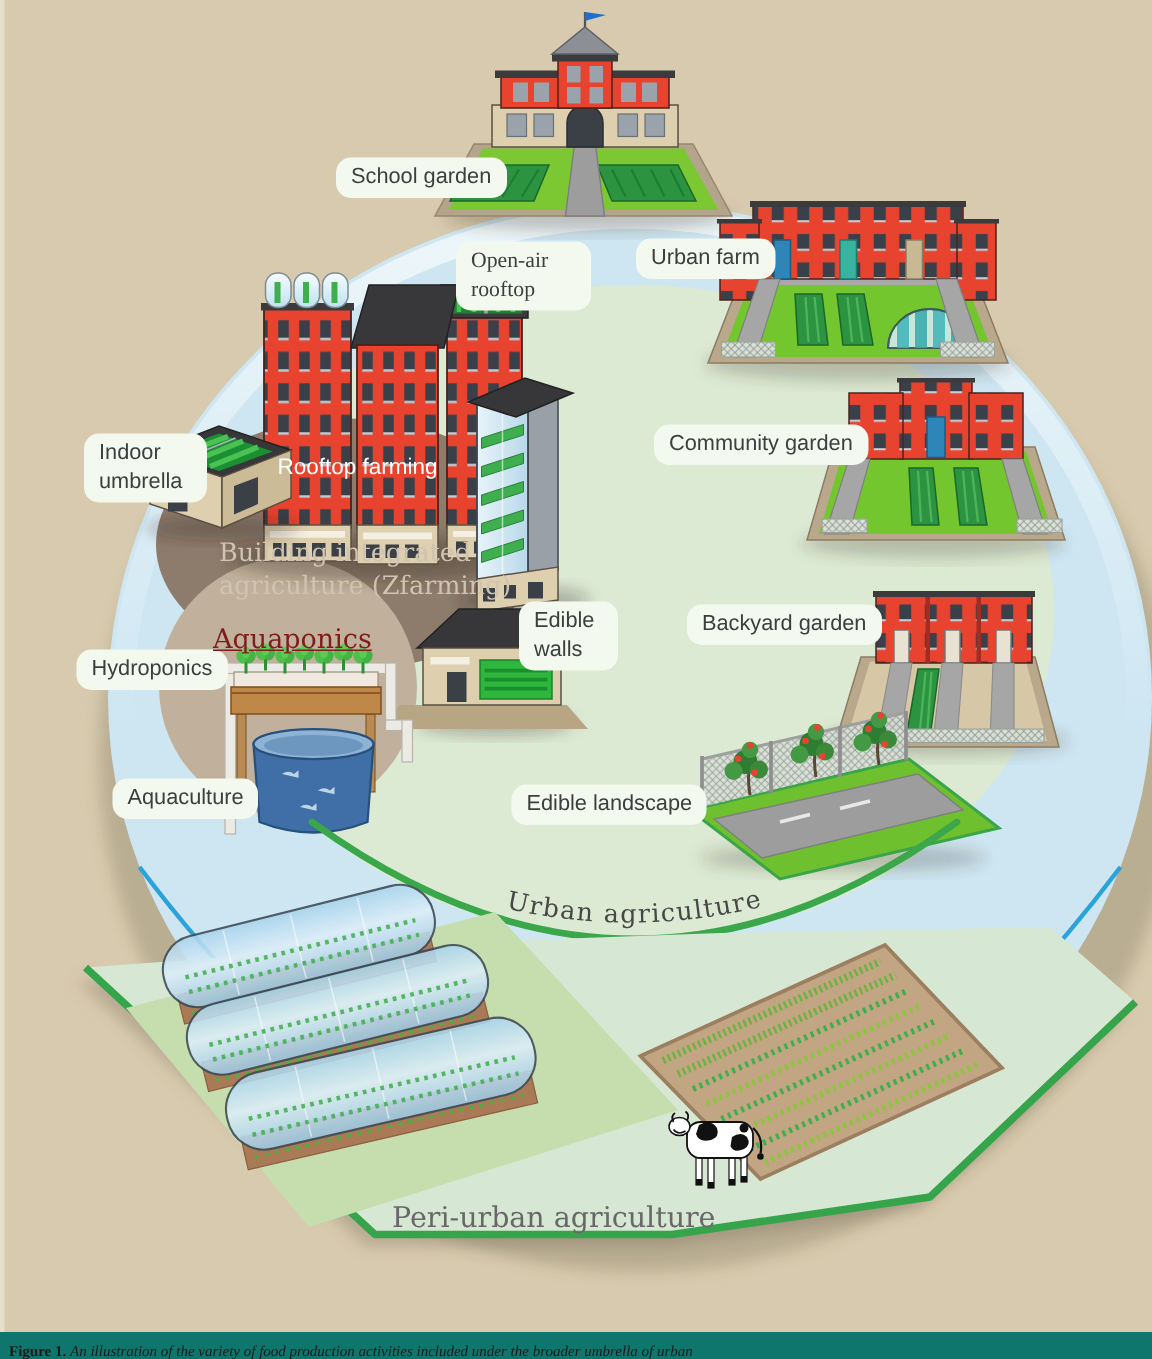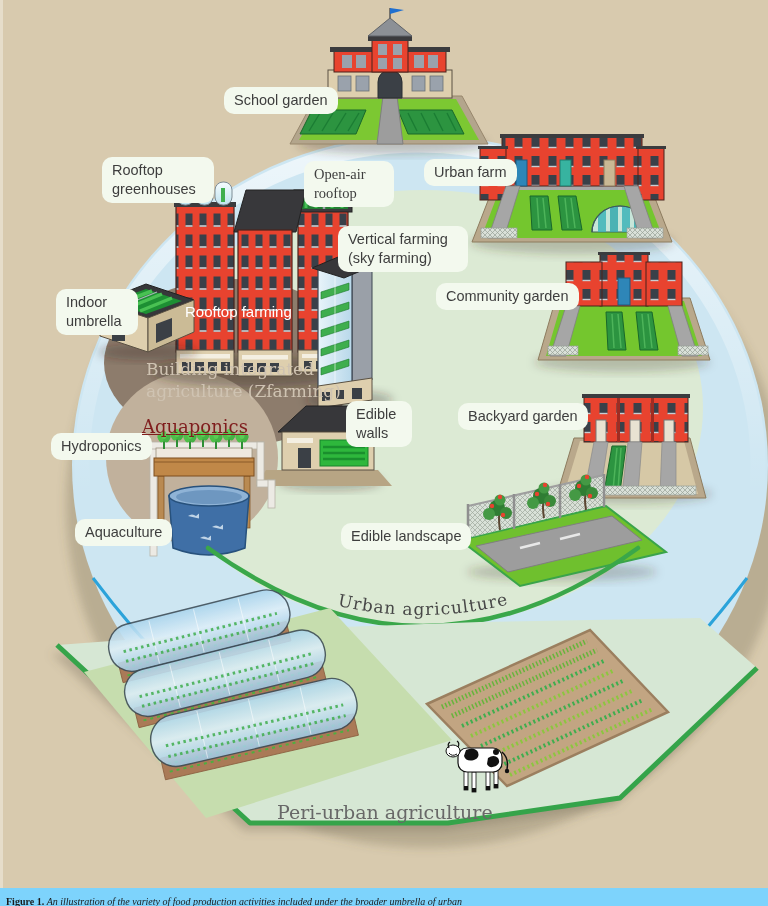--- a/index.html
+++ b/index.html
@@ -8,23 +8,23 @@
   .art{position:absolute;left:0;top:0;}
   .pill{position:absolute;background:#f3f9ee;border-radius:10px;padding:4px 10px;
         font:400 14.5px/1.32 "Liberation Sans",sans-serif;color:#3e3e3e;white-space:normal;}
   .pill.nw{white-space:nowrap;}
   .art-text{position:absolute;}
   .t-rooftop{left:185px;top:303px;width:112px;text-align:left;color:#ffffff;
              font:400 15px/1.25 "Liberation Sans",sans-serif;}
   .t-zfarm{left:146px;top:358px;width:196px;color:#cfc3b2;
            font:400 17px/1.3 "DejaVu Serif",serif;}
   .t-aqua{left:142px;top:416px;color:#7f1d1d;font:400 18px/1.2 "DejaVu Serif",serif;text-decoration:underline;}
-  .t-peri{left:247px;top:801px;width:230px;text-align:left;color:#686868;
-          font:400 19px/1.2 "DejaVu Serif",serif;margin-left:30px;}
-  .caption{position:absolute;left:0;top:888px;width:768px;height:18px;background:#7dd3fc;
+  .t-peri{left:247px;top:801px;width:230px;text-align:right;color:#686868;
+          font:400 19px/1.2 "DejaVu Serif",serif;}
+  .caption{position:absolute;left:0;top:888px;width:768px;height:18px;background:#0f766e;
            overflow:hidden;}
   .caption-inner{margin:8px 0 0 6px;font:400 10px/12px "Liberation Serif",serif;color:#1a1a1a;}
   .caption-inner b{font-weight:700;font-style:normal;}
   .caption-inner i{font-style:italic;}
 </style>
 </head>
 <body>
 
 <div class="stage">
 
@@ -419,25 +419,23 @@
       <circle cx="507" cy="771" r="2.2" fill="#111"></circle>
     </g>
   </g>
 
   <path id="uaPath" d="M305 597 Q 423 634 541 595" fill="none"></path>
   <text font-family="DejaVu Serif, serif" font-size="17" fill="#474747" letter-spacing="1">
     <textPath href="#uaPath" startOffset="50%" text-anchor="middle">Urban agriculture</textPath>
   </text>
 </svg>
 
-<div class="pill nw" style="left:224px;top:87px;text-align:right;">School garden</div>
-<div class="pill" style="left:102px;top:157px;width:92px;">Rooftop greenhouses</div>
+<div class="pill nw" style="left:224px;top:105px;text-align:right;">School garden</div>
 <div class="pill" style="left:304px;top:161px;width:70px;font-family:Liberation Serif, serif;">Open-air rooftop</div>
 <div class="pill nw" style="left:424px;top:159px;">Urban farm</div>
-<div class="pill" style="left:338px;top:226px;width:110px;">Vertical farming (sky farming)</div>
 <div class="pill nw" style="left:436px;top:283px;">Community garden</div>
 <div class="pill" style="left:56px;top:289px;width:62px;">Indoor umbrella</div>
 <div class="pill" style="left:346px;top:401px;width:46px;">Edible walls</div>
 <div class="pill nw" style="left:458px;top:403px;">Backyard garden</div>
 <div class="pill nw" style="left:51px;top:433px;">Hydroponics</div>
 <div class="pill nw" style="left:75px;top:519px;">Aquaculture</div>
 <div class="pill nw" style="left:341px;top:523px;">Edible landscape</div>
 
 <div class="art-text t-rooftop">Rooftop farming</div>
 <div class="art-text t-zfarm">Building integrated agriculture (Zfarming)</div>

